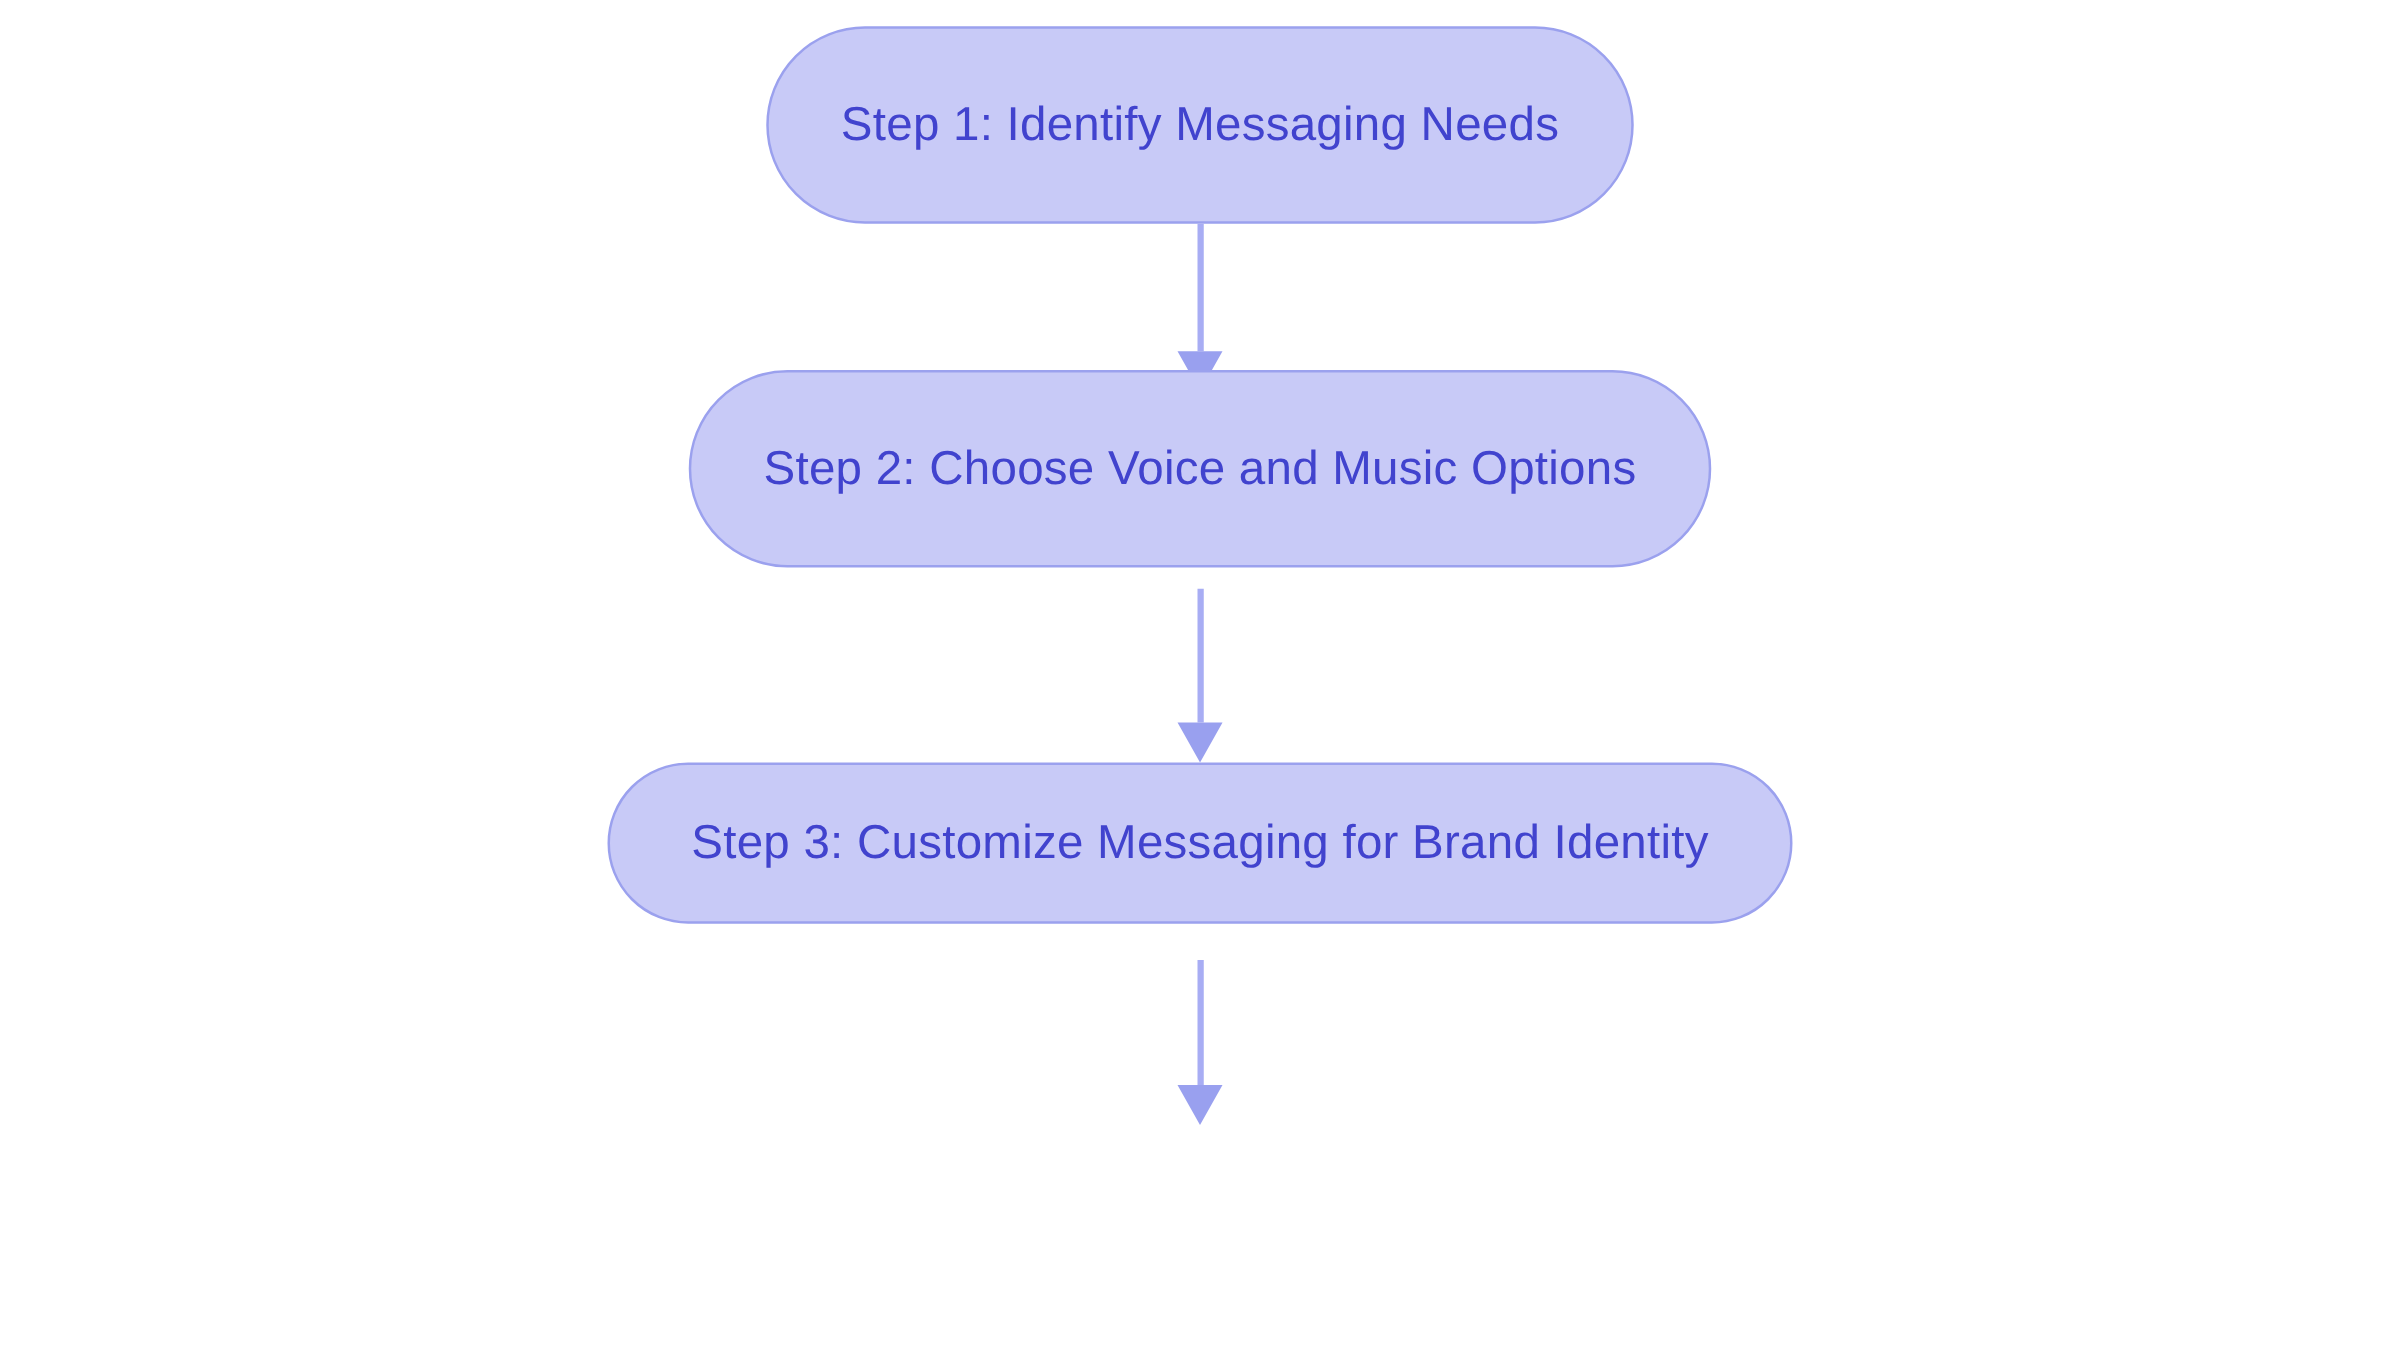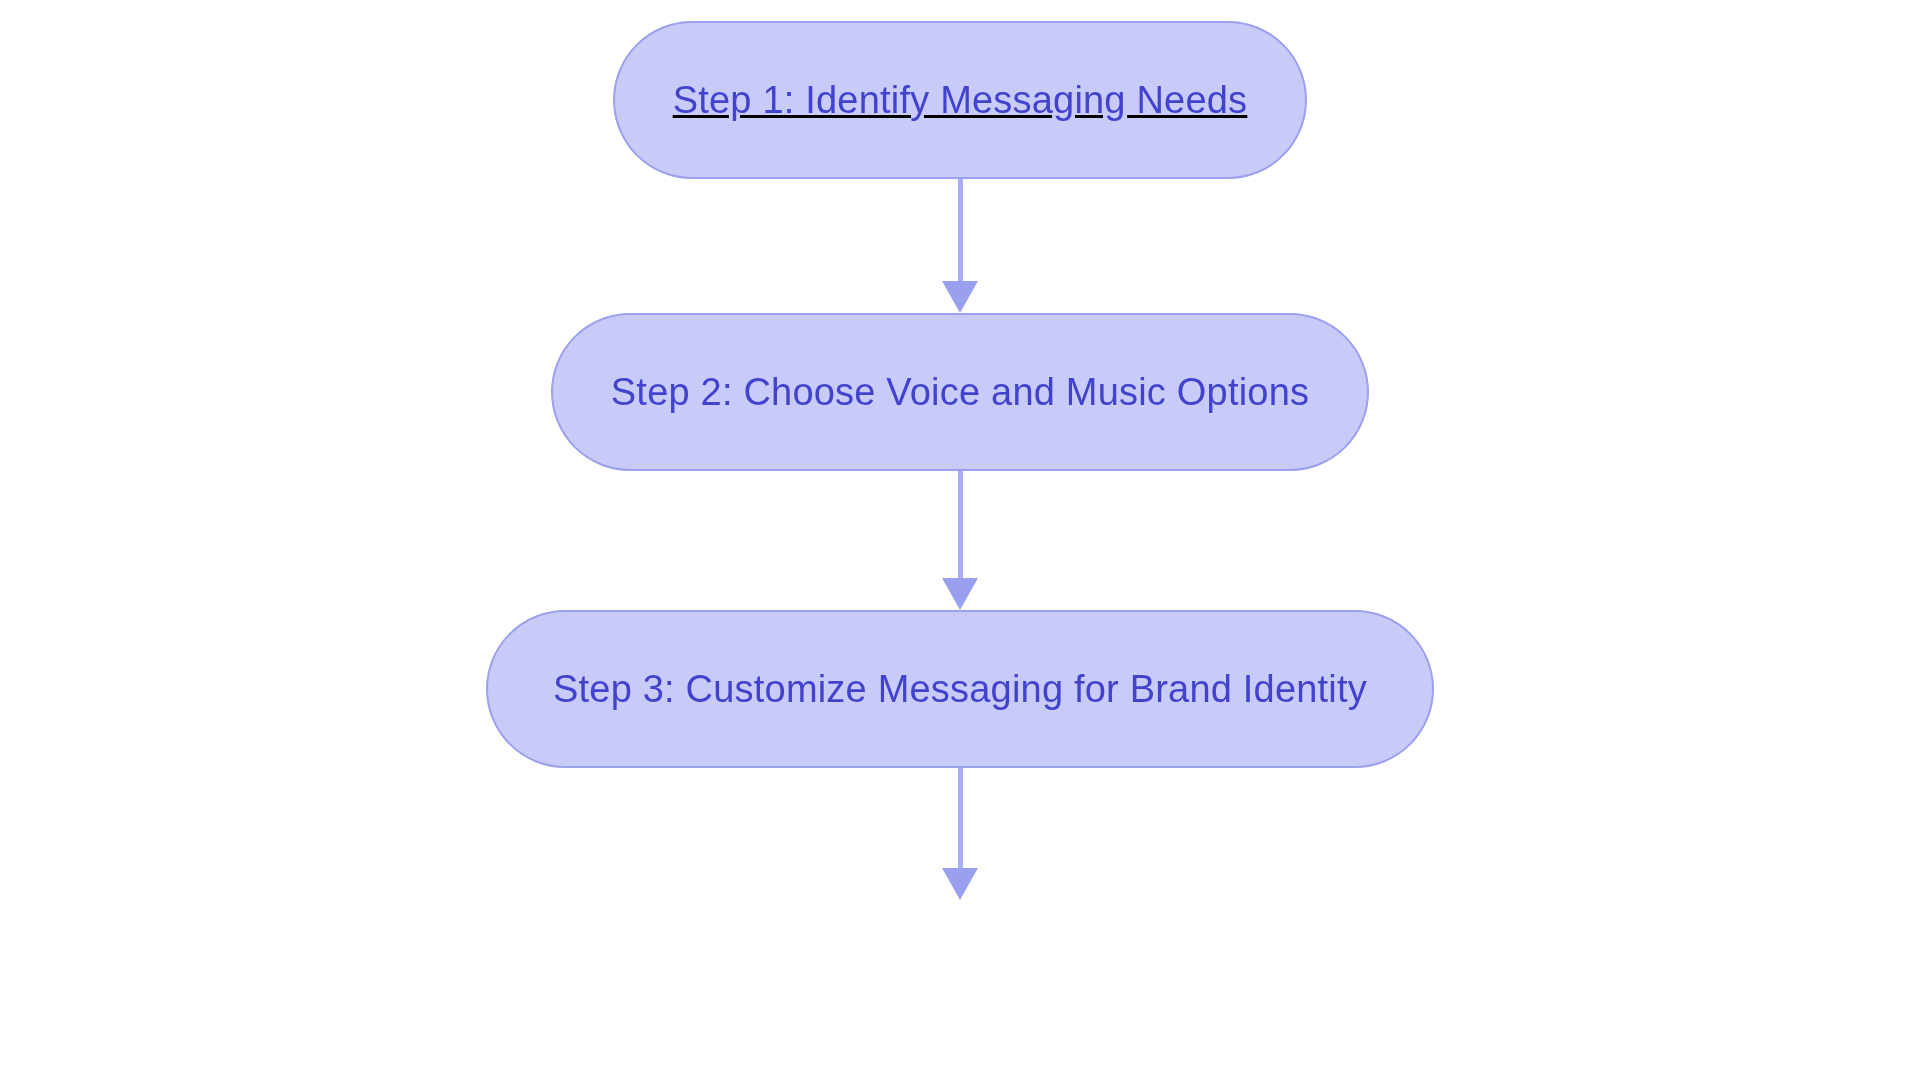--- a/index.html
+++ b/index.html
@@ -54,39 +54,39 @@
     border-left: 18px solid transparent;
     border-right: 18px solid transparent;
     border-top: 32px solid var(--arrow-head, #99A0EF);
   }
 </style>
 </head>
 <body>
 
 <div class="canvas">
 
-  <div class="node" style="left:613px; top:21px; width:694px; height:158px;text-decoration:underline;">
+  <div class="node" style="left:613px; top:21px; width:694px; height:158px;">
     <span class="label">Step 1: Identify Messaging Needs</span>
   </div>
 
   <div class="edge" style="top:179px; height:134px;">
     <span class="edge-line"></span>
     <span class="edge-arrowhead"></span>
   </div>
 
-  <div class="node" style="left:551px; top:313px; width:818px; height:158px;">
+  <div class="node" style="left:551px; top:296px; width:818px; height:158px;">
     <span class="label">Step 2: Choose Voice and Music Options</span>
   </div>
 
   <div class="edge" style="top:471px; height:139px;">
     <span class="edge-line"></span>
     <span class="edge-arrowhead"></span>
   </div>
 
-  <div class="node" style="left:486px; top:610px; width:948px; height:158px;">
+  <div class="node" style="left:486px; top:610px; width:948px; height:129px;">
     <span class="label">Step 3: Customize Messaging for Brand Identity</span>
   </div>
 
   <div class="edge" style="top:768px; height:132px;">
     <span class="edge-line"></span>
     <span class="edge-arrowhead"></span>
   </div>
 
 
 </div>

